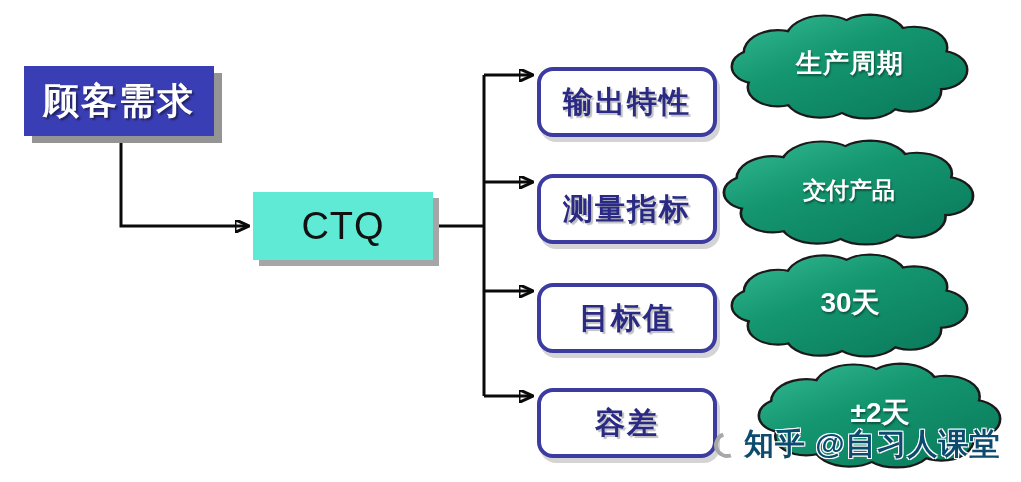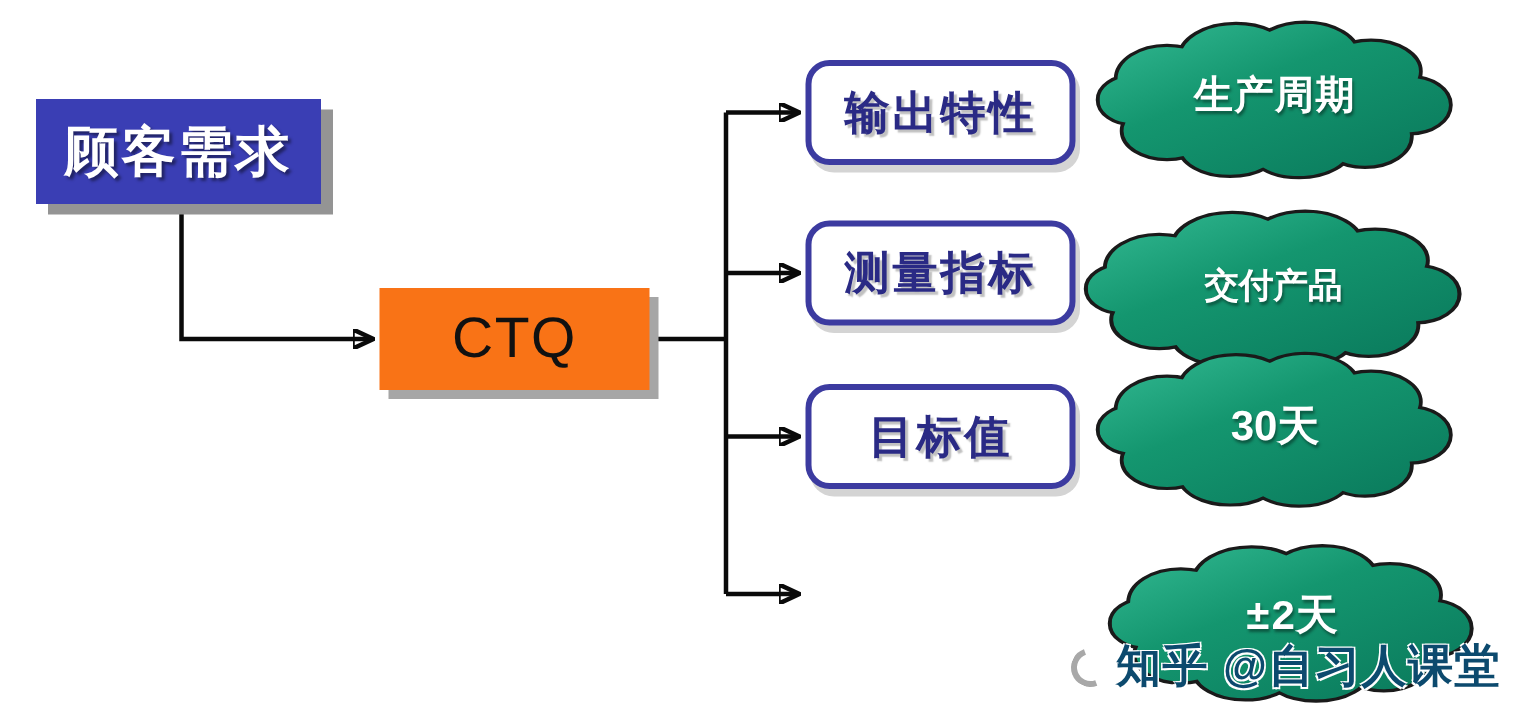--- a/index.html
+++ b/index.html
@@ -23,36 +23,37 @@
     z-index:2;
   }
   .req-box span{
     color:#ffffff;font-size:36px;font-weight:bold;letter-spacing:2px;
     text-shadow:2px 2px 2px rgba(0,0,0,0.45);
   }
 
   
   .ctq-box{
     position:absolute;left:253px;top:192px;width:180px;height:68px;
-    background:#f97316;
+    background:#5eead4;
     box-shadow:6px 6px 0 #a6a6a6;
     display:flex;align-items:center;justify-content:center;
     z-index:2;
   }
   .ctq-box span{color:#111111;font-size:38px;letter-spacing:1px;}
 
   
   .char-box{
     position:absolute;left:537px;width:180px;height:70px;
     background:#ffffff;
     border:4px solid #3c3ba0;border-radius:16px;
     box-shadow:3px 5px 0 #d4d4d4;
     display:flex;align-items:center;justify-content:center;
     box-sizing:border-box;
     z-index:2;
+    margin-top:27px;
   }
   .char-box span{
     color:#2a2a85;font-size:30px;font-weight:bold;letter-spacing:2px;
     text-shadow:2px 2px 1px rgba(0,0,0,0.25);
   }
   .char-box.r1{top:40px;} .char-box.r2{top:147px;}
   .char-box.r3{top:256px;} .char-box.r4{top:361px;}
 
   
   .cloud{position:absolute;z-index:2;}
@@ -66,23 +67,23 @@
     color:#ffffff;font-weight:bold;
     text-shadow:1px 2px 2px rgba(0,0,0,0.4);
   }
   .cloud-line:empty{display:none;}
   .req-cloud{left:36px;top:250px;width:230px;height:110px;}
   .req-cloud .cloud-line{font-size:26px;}
   .cloud.c1{left:730px;top:8px;width:240px;height:112px;}
   .cloud.c1 .cloud-line{font-size:26px;letter-spacing:1px;}
   .cloud.c2{left:722px;top:134px;width:254px;height:112px;}
   .cloud.c2 .cloud-line{font-size:23px;}
-  .cloud.c3{left:730px;top:229px;width:240px;height:110px;}
+  .cloud.c3{left:730px;top:248px;width:240px;height:110px;}
   .cloud.c3 .cloud-line{font-size:28px;}
-  .cloud.c4{left:738px;top:357px;width:246px;height:112px;font-family:Liberation Mono, monospace;}
+  .cloud.c4{left:757px;top:357px;width:246px;height:112px;}
   .cloud.c4 .cloud-line{font-size:28px;}
 
   
   .watermark{
     position:absolute;left:714px;top:424px;z-index:5;
     display:flex;align-items:center;gap:4px;
   }
   .watermark .wm-text{
     color:#0c4a6e;font-size:30px;font-weight:bold;letter-spacing:1px;
     text-shadow:-1px -1px 0 #ffffff,1px -1px 0 #ffffff,-1px 1px 0 #ffffff,1px 1px 0 #ffffff;
@@ -161,20 +162,23 @@
 
   <div class="char-box r1">
     <span>输出特性</span>
   </div>
   <div class="char-box r2">
     <span>测量指标</span>
   </div>
   <div class="char-box r3">
     <span>目标值</span>
   </div>
+  <div class="char-box r4">
+    <span>容差</span>
+  </div>
 
   <div class="cloud c1">
     <svg viewBox="0 0 240 130" preserveAspectRatio="none">
       <use href="#cloud-shape" fill="#0d8163" stroke="#1a1a1a" stroke-width="5"></use>
       <rect width="240" height="130" fill="url(#cloud-grad)" clip-path="url(#cloud-clip)"></rect>
     </svg>
     <div class="cloud-label">
       <span class="cloud-line">生产周期</span>
 
     </div>

